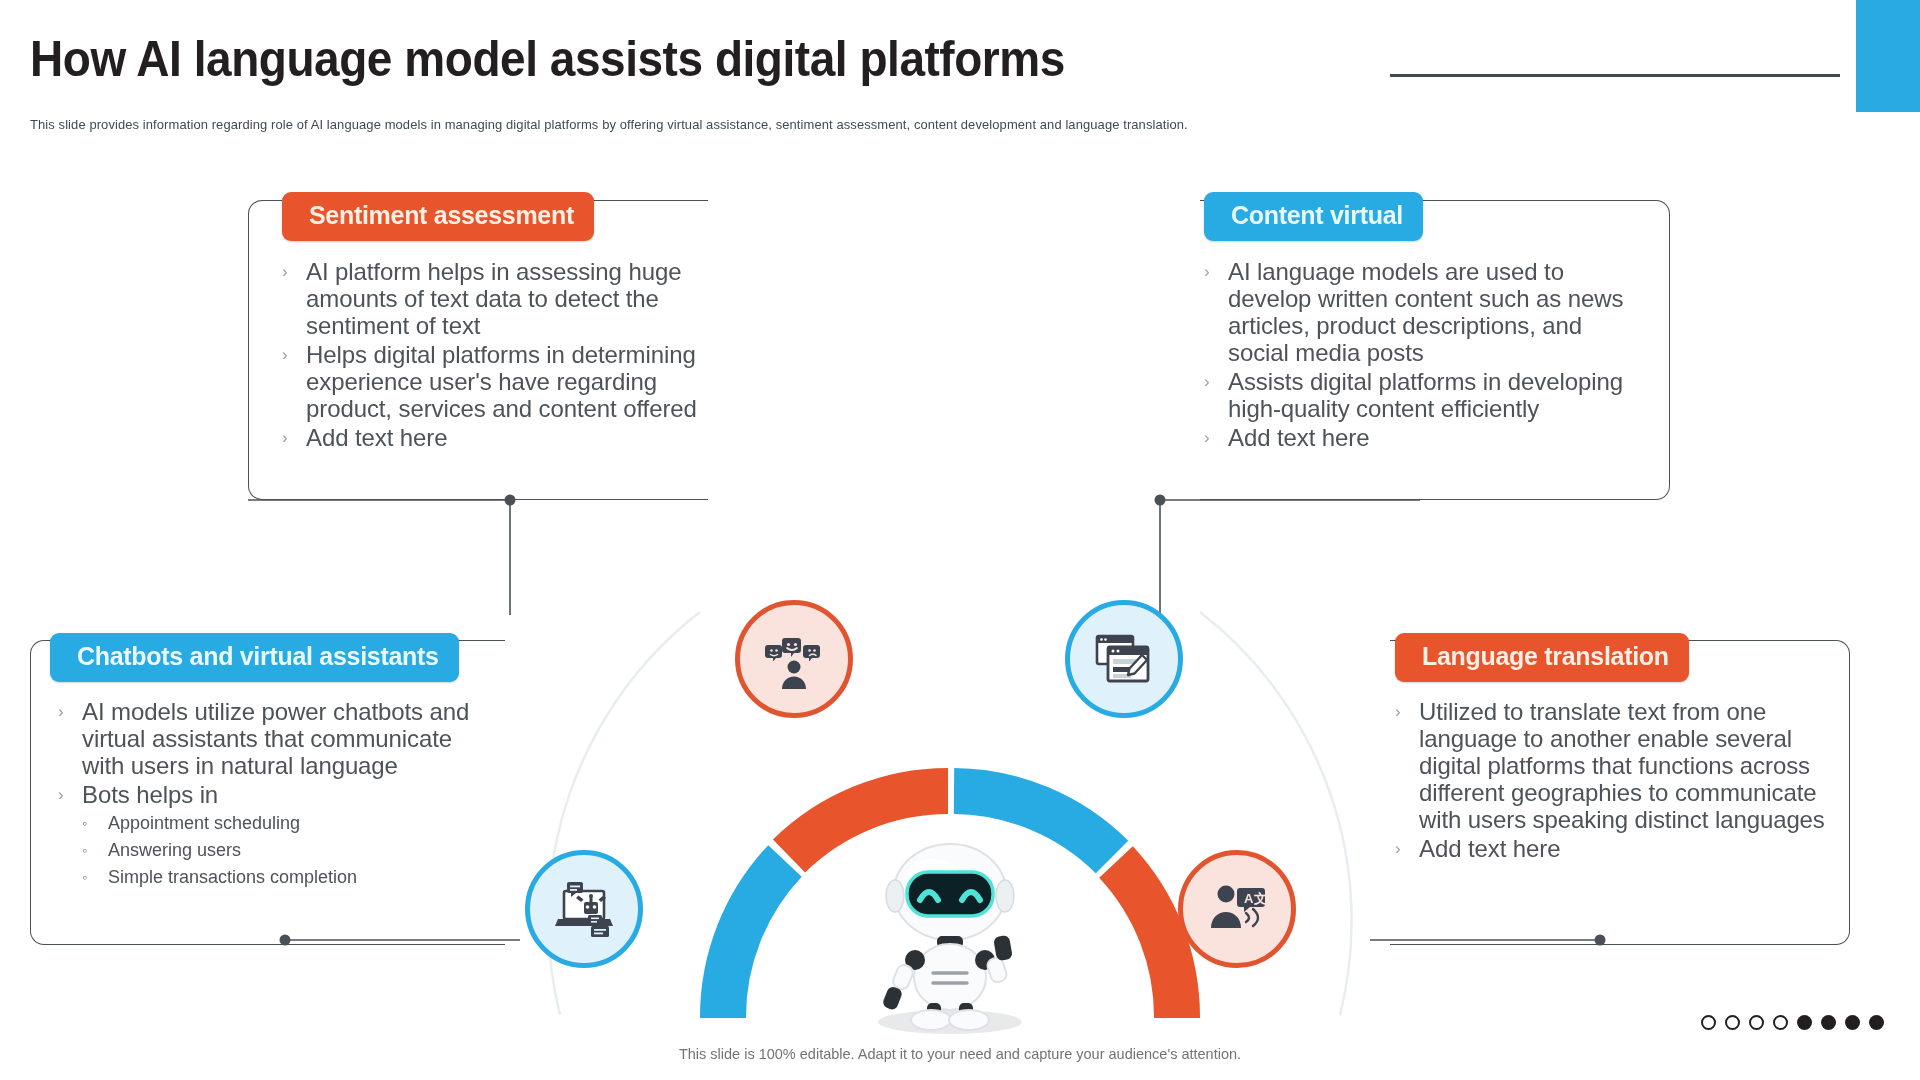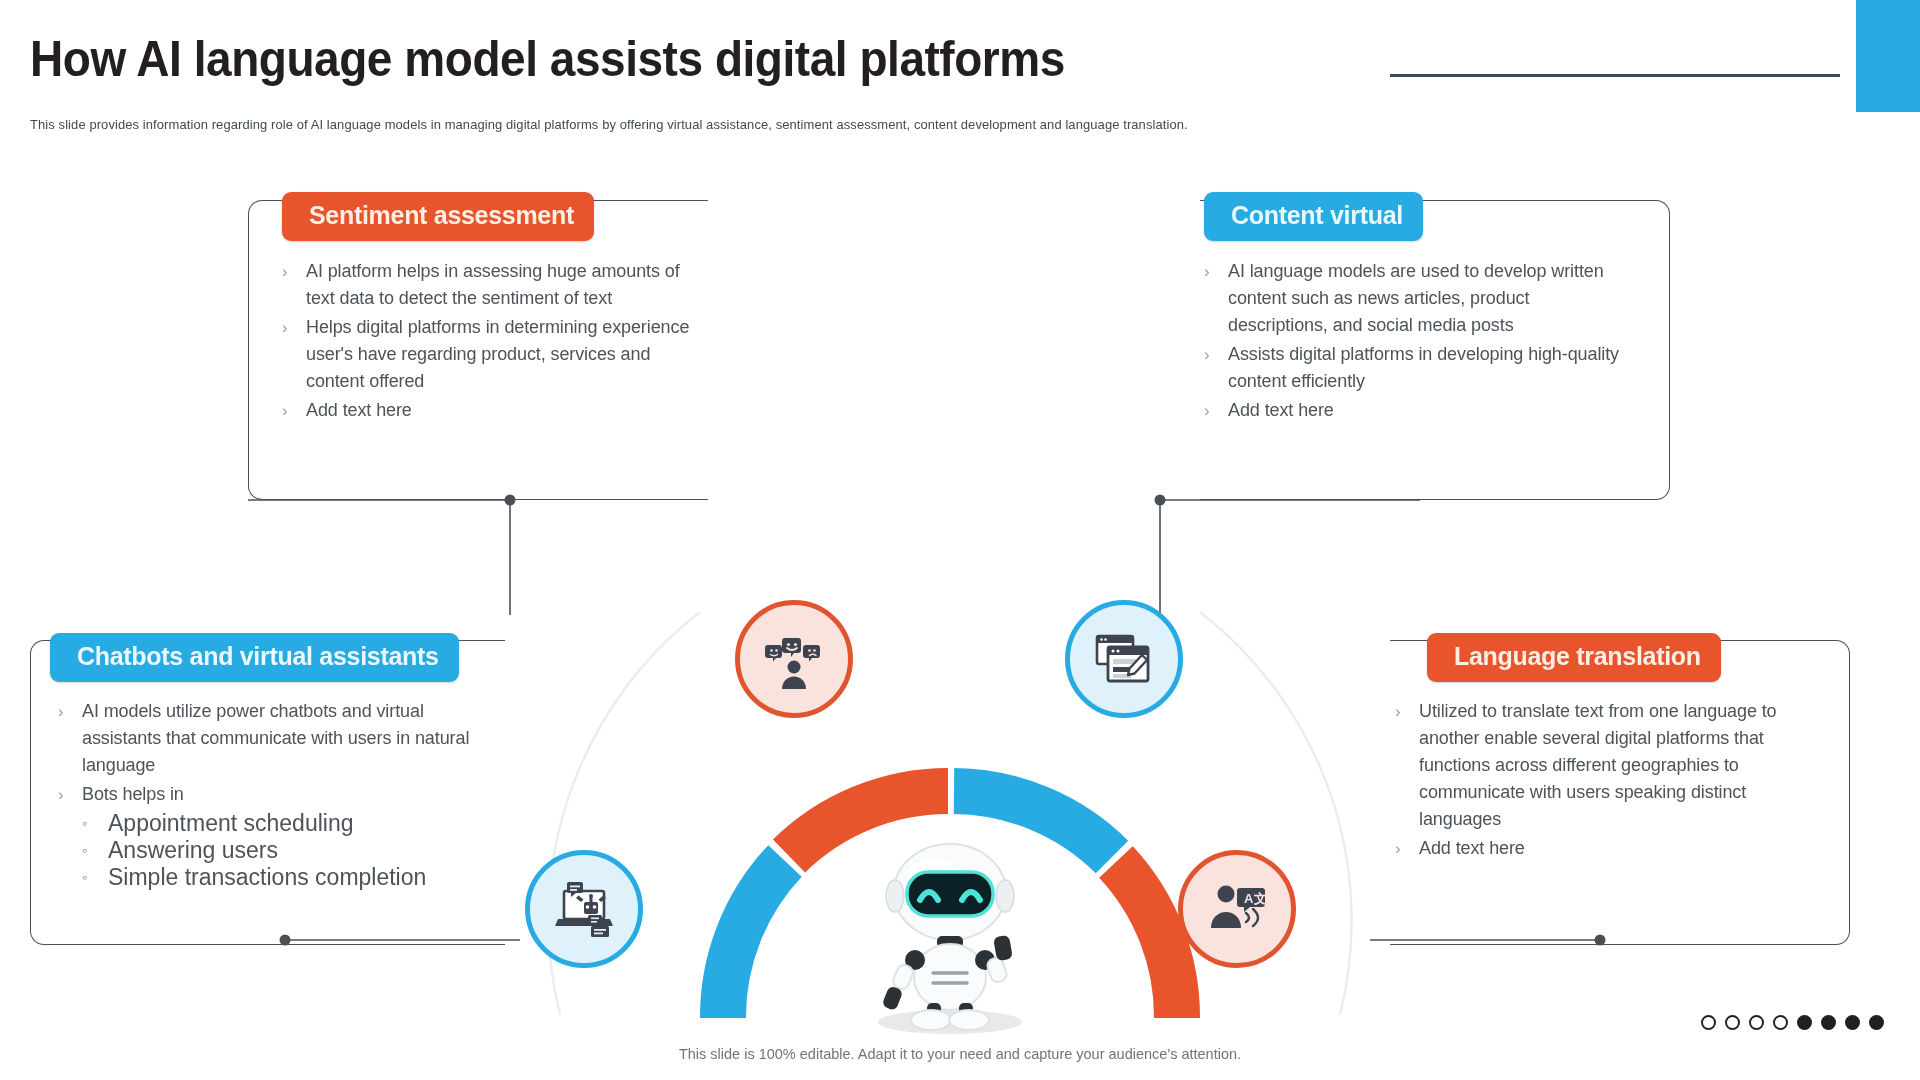--- a/index.html
+++ b/index.html
@@ -43,28 +43,28 @@
   .card-head.orange { background: #E8552D; color: #FCEFE4; }
   .card-head.blue { background: #28ABE2; color: #EAF9FF; }
 
   .bullets { position: absolute; }
   .bullet { display: flex; align-items: flex-start; margin-bottom: 2px; }
   .bullet .chev {
     color: #9aa0a6; font-size: 17px; line-height: 27px; width: 24px;
     flex: 0 0 24px; text-align: left;
   }
   .bullet .btext {
-    color: #4D5358; font-size: 18px; line-height: 27px; letter-spacing: -0.1px;
+    color: #4D5358; font-size: 24px; line-height: 27px; letter-spacing: -0.1px;
   }
   .subbullets { margin-left: 24px; }
   .subbullet { display: flex; align-items: flex-start; }
   .subbullet .circ {
     flex: 0 0 26px; color: #6b7076; font-size: 14px; line-height: 27px;
   }
-  .subbullet .btext { color: #4D5358; font-size: 23px; line-height: 27px; text-align: center; }
+  .subbullet .btext { color: #4D5358; font-size: 18px; line-height: 27px; text-align: center; }
 
   
   .conn { position: absolute; }
   .conn svg { display: block; overflow: visible; }
 
   
   .icon-badge {
     position: absolute; border-radius: 50%;
     display: flex; align-items: center; justify-content: center;
   }
@@ -184,21 +184,21 @@
         <div class="subbullet">
           <span class="circ">◦</span>
           <span class="btext">Simple transactions completion</span>
         </div>
       </div>
     </div>
   </div>
 
   <div class="card">
     <div class="card-frame" style="left:1390px;top:640px;width:460px;height:305px;border-left:none;border-top-left-radius:0;border-bottom-left-radius:0;"></div>
-    <div class="card-head orange" style="left:1395px;top:633px;margin-left:32px;">Language translation</div>
+    <div class="card-head orange" style="left:1395px;top:633px;">Language translation</div>
     <div class="bullets" style="left:1395px;top:698px;width:430px;">
       <div class="bullet">
         <span class="chev">›</span>
         <span class="btext">Utilized to translate text from one language to another enable several digital platforms that functions across different geographies to communicate with users speaking distinct languages</span>
       </div>
       <div class="bullet">
         <span class="chev">›</span>
         <span class="btext">Add text here</span>
       </div>
     </div>

